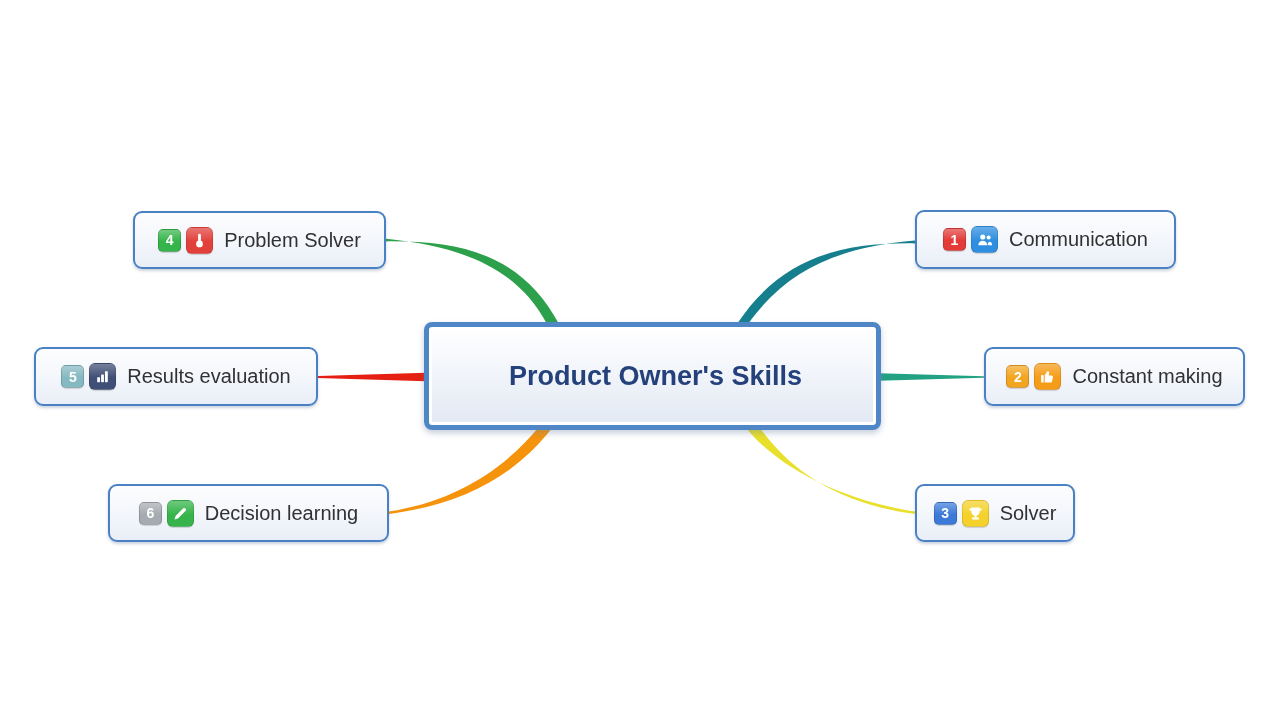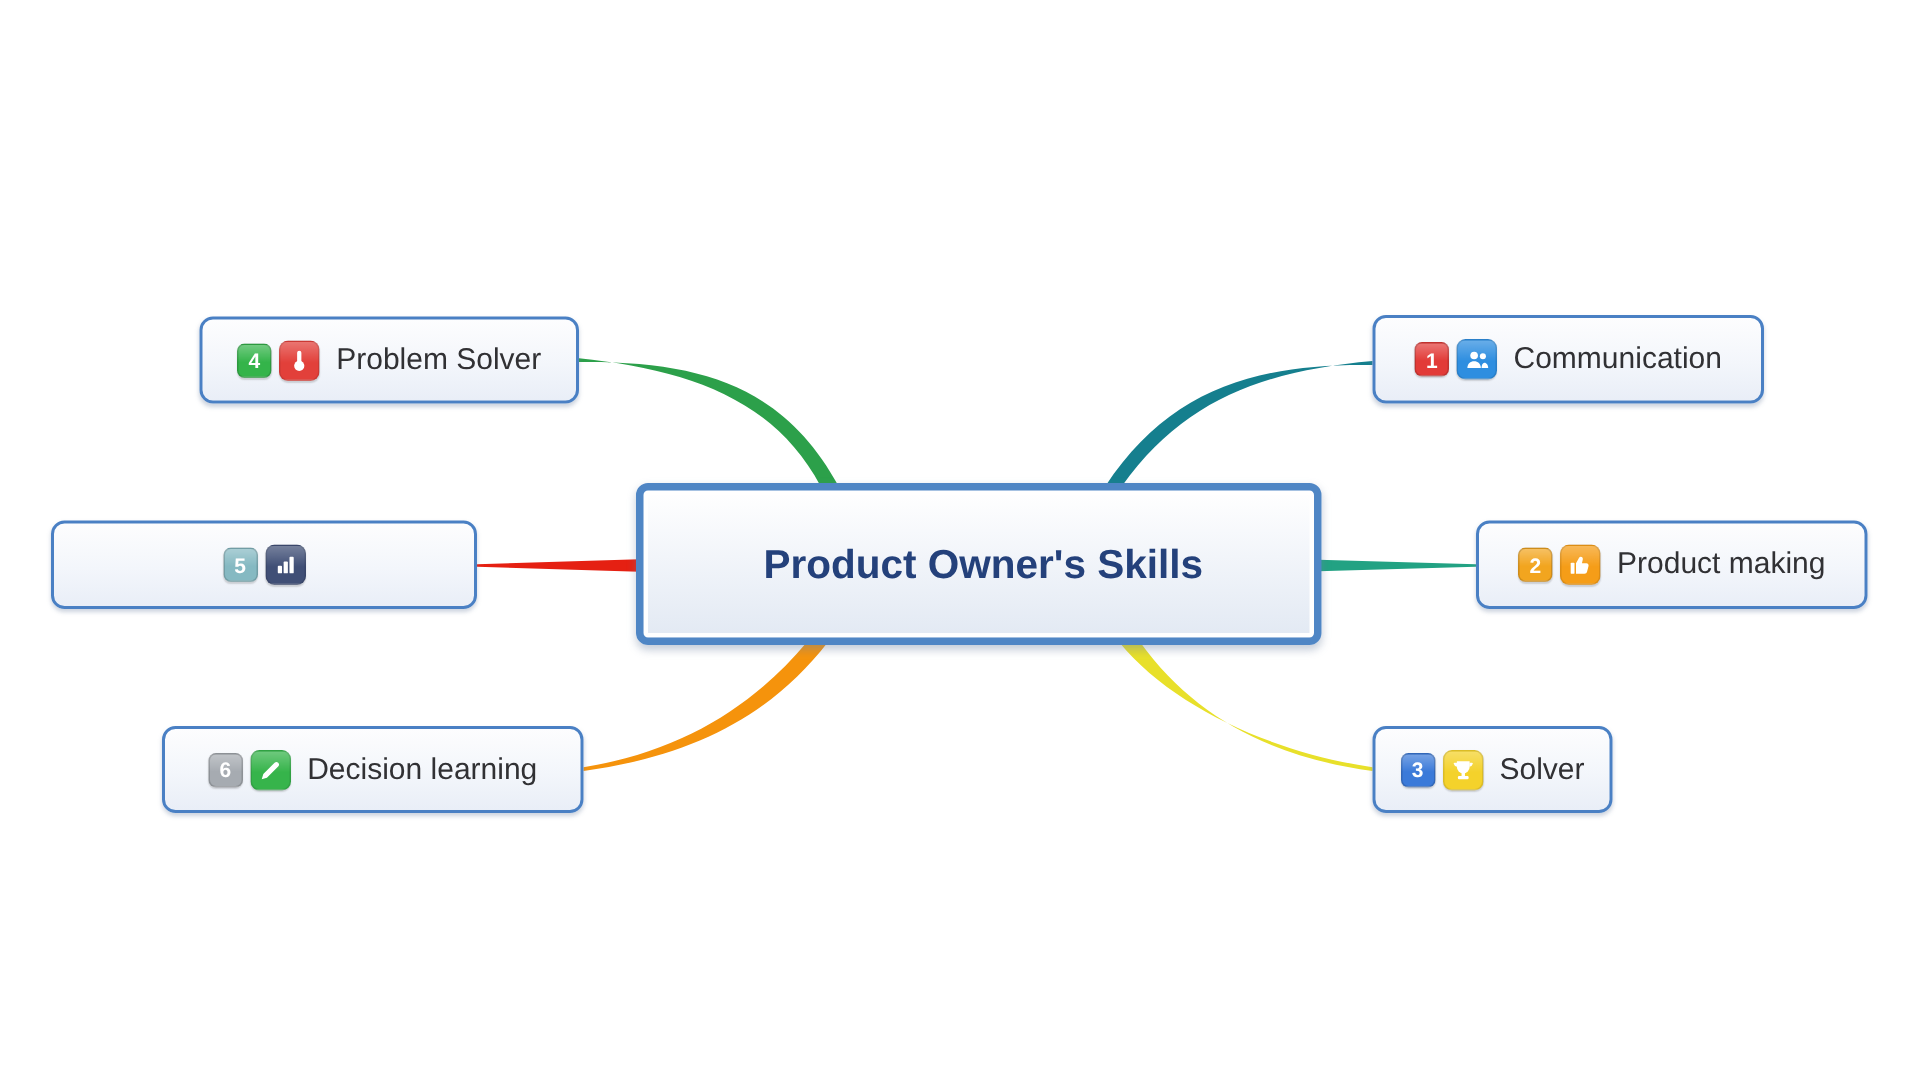--- a/index.html
+++ b/index.html
@@ -82,20 +82,21 @@
 
   <div class="node" id="node-results-evaluation">
     <span class="num-badge" style="background-color: rgb(133, 185, 194);">5</span>
     <span class="icon-chip" style="background-color: rgb(64, 79, 118);">
       <svg width="17" height="17" viewBox="0 0 24 24" fill="#ffffff">
         <rect x="4.5" y="13" width="4" height="7" rx="0.8"></rect>
         <rect x="10" y="9" width="4" height="11" rx="0.8"></rect>
         <rect x="15.5" y="4.5" width="4" height="15.5" rx="0.8"></rect>
       </svg>
     </span>
+    <span class="label">Results evaluation</span>
   </div>
 
   <div class="node" id="node-constant-learning">
     <span class="num-badge" style="background-color: rgb(166, 171, 177);">6</span>
     <span class="icon-chip" style="background-color: rgb(54, 180, 75);">
       <svg width="17" height="17" viewBox="0 0 24 24" fill="#ffffff">
         <path d="M3.5 20.5 L5 15.6 L15.6 5 a2.3 2.3 0 0 1 3.4 3.4 L8.4 19 Z"></path>
       </svg>
     </span>
     <span class="label">Decision learning</span>
@@ -115,21 +116,21 @@
   </div>
 
   <div class="node" id="node-decision-making">
     <span class="num-badge" style="background-color: rgb(242, 165, 31);">2</span>
     <span class="icon-chip" style="background-color: rgb(245, 157, 24);">
       <svg width="17" height="17" viewBox="0 0 24 24" fill="#ffffff">
         <rect x="3" y="10" width="3.6" height="10.5" rx="0.8"></rect>
         <path d="M8 20.5 h8 c1.2 0 2.1-.8 2.4-1.9 l1.4-5.4 c.3-1.3-.7-2.6-2-2.6 h-4.2 l.8-3.6 c.3-1.2-.6-2.5-1.9-2.5 -.7 0-1.3.4-1.6 1 L8 10.5 Z"></path>
       </svg>
     </span>
-    <span class="label">Product making</span>
+    <span class="label">Constant making</span>
   </div>
 
   <div class="node" id="node-focus">
     <span class="num-badge" style="background-color: rgb(59, 122, 217);">3</span>
     <span class="icon-chip" style="background-color: rgb(244, 210, 43);">
       <svg width="17" height="17" viewBox="0 0 24 24" fill="#ffffff">
         <path d="M6 3.5 h12 v5.5 a6 6 0 0 1-12 0 Z"></path>
         <path d="M4.2 5 h2 v3.6 A3.6 3.6 0 0 1 3 5.9 c0-.5.5-.9 1.2-.9 Z"></path>
         <path d="M19.8 5 h-2 v3.6 A3.6 3.6 0 0 0 21 5.9 c0-.5-.5-.9-1.2-.9 Z"></path>
         <rect x="10.4" y="14.5" width="3.2" height="3.2"></rect>

